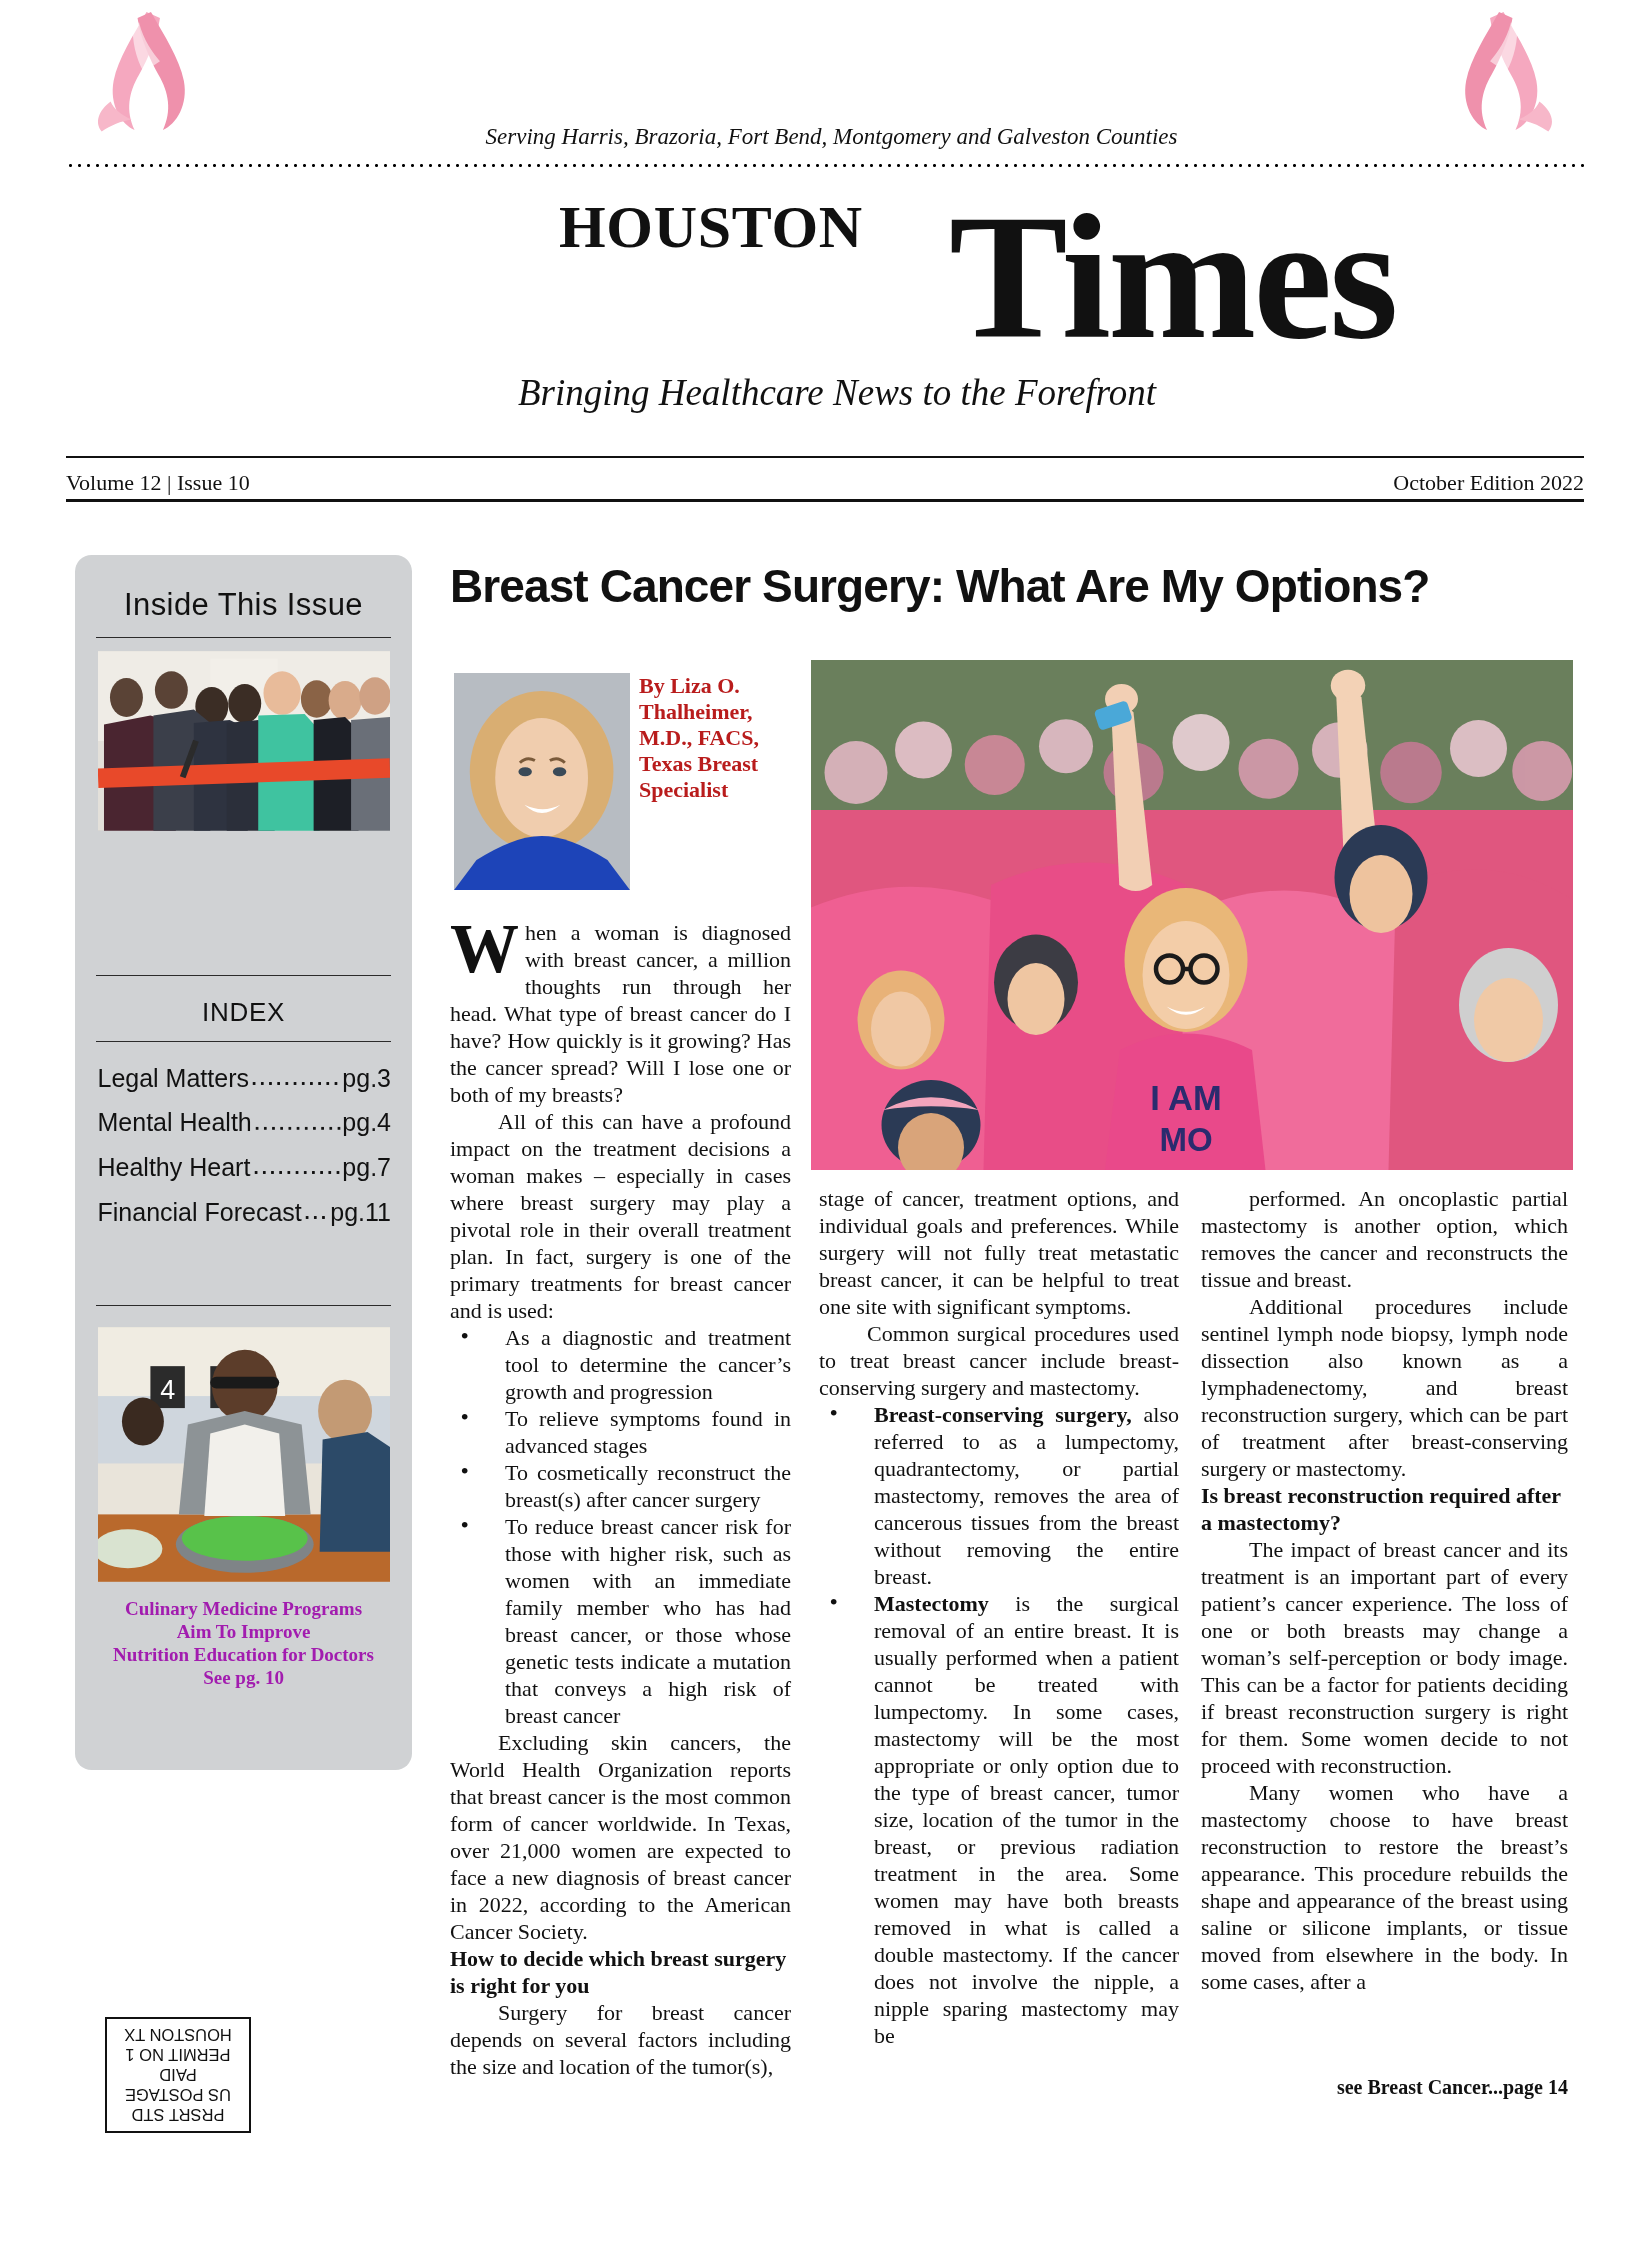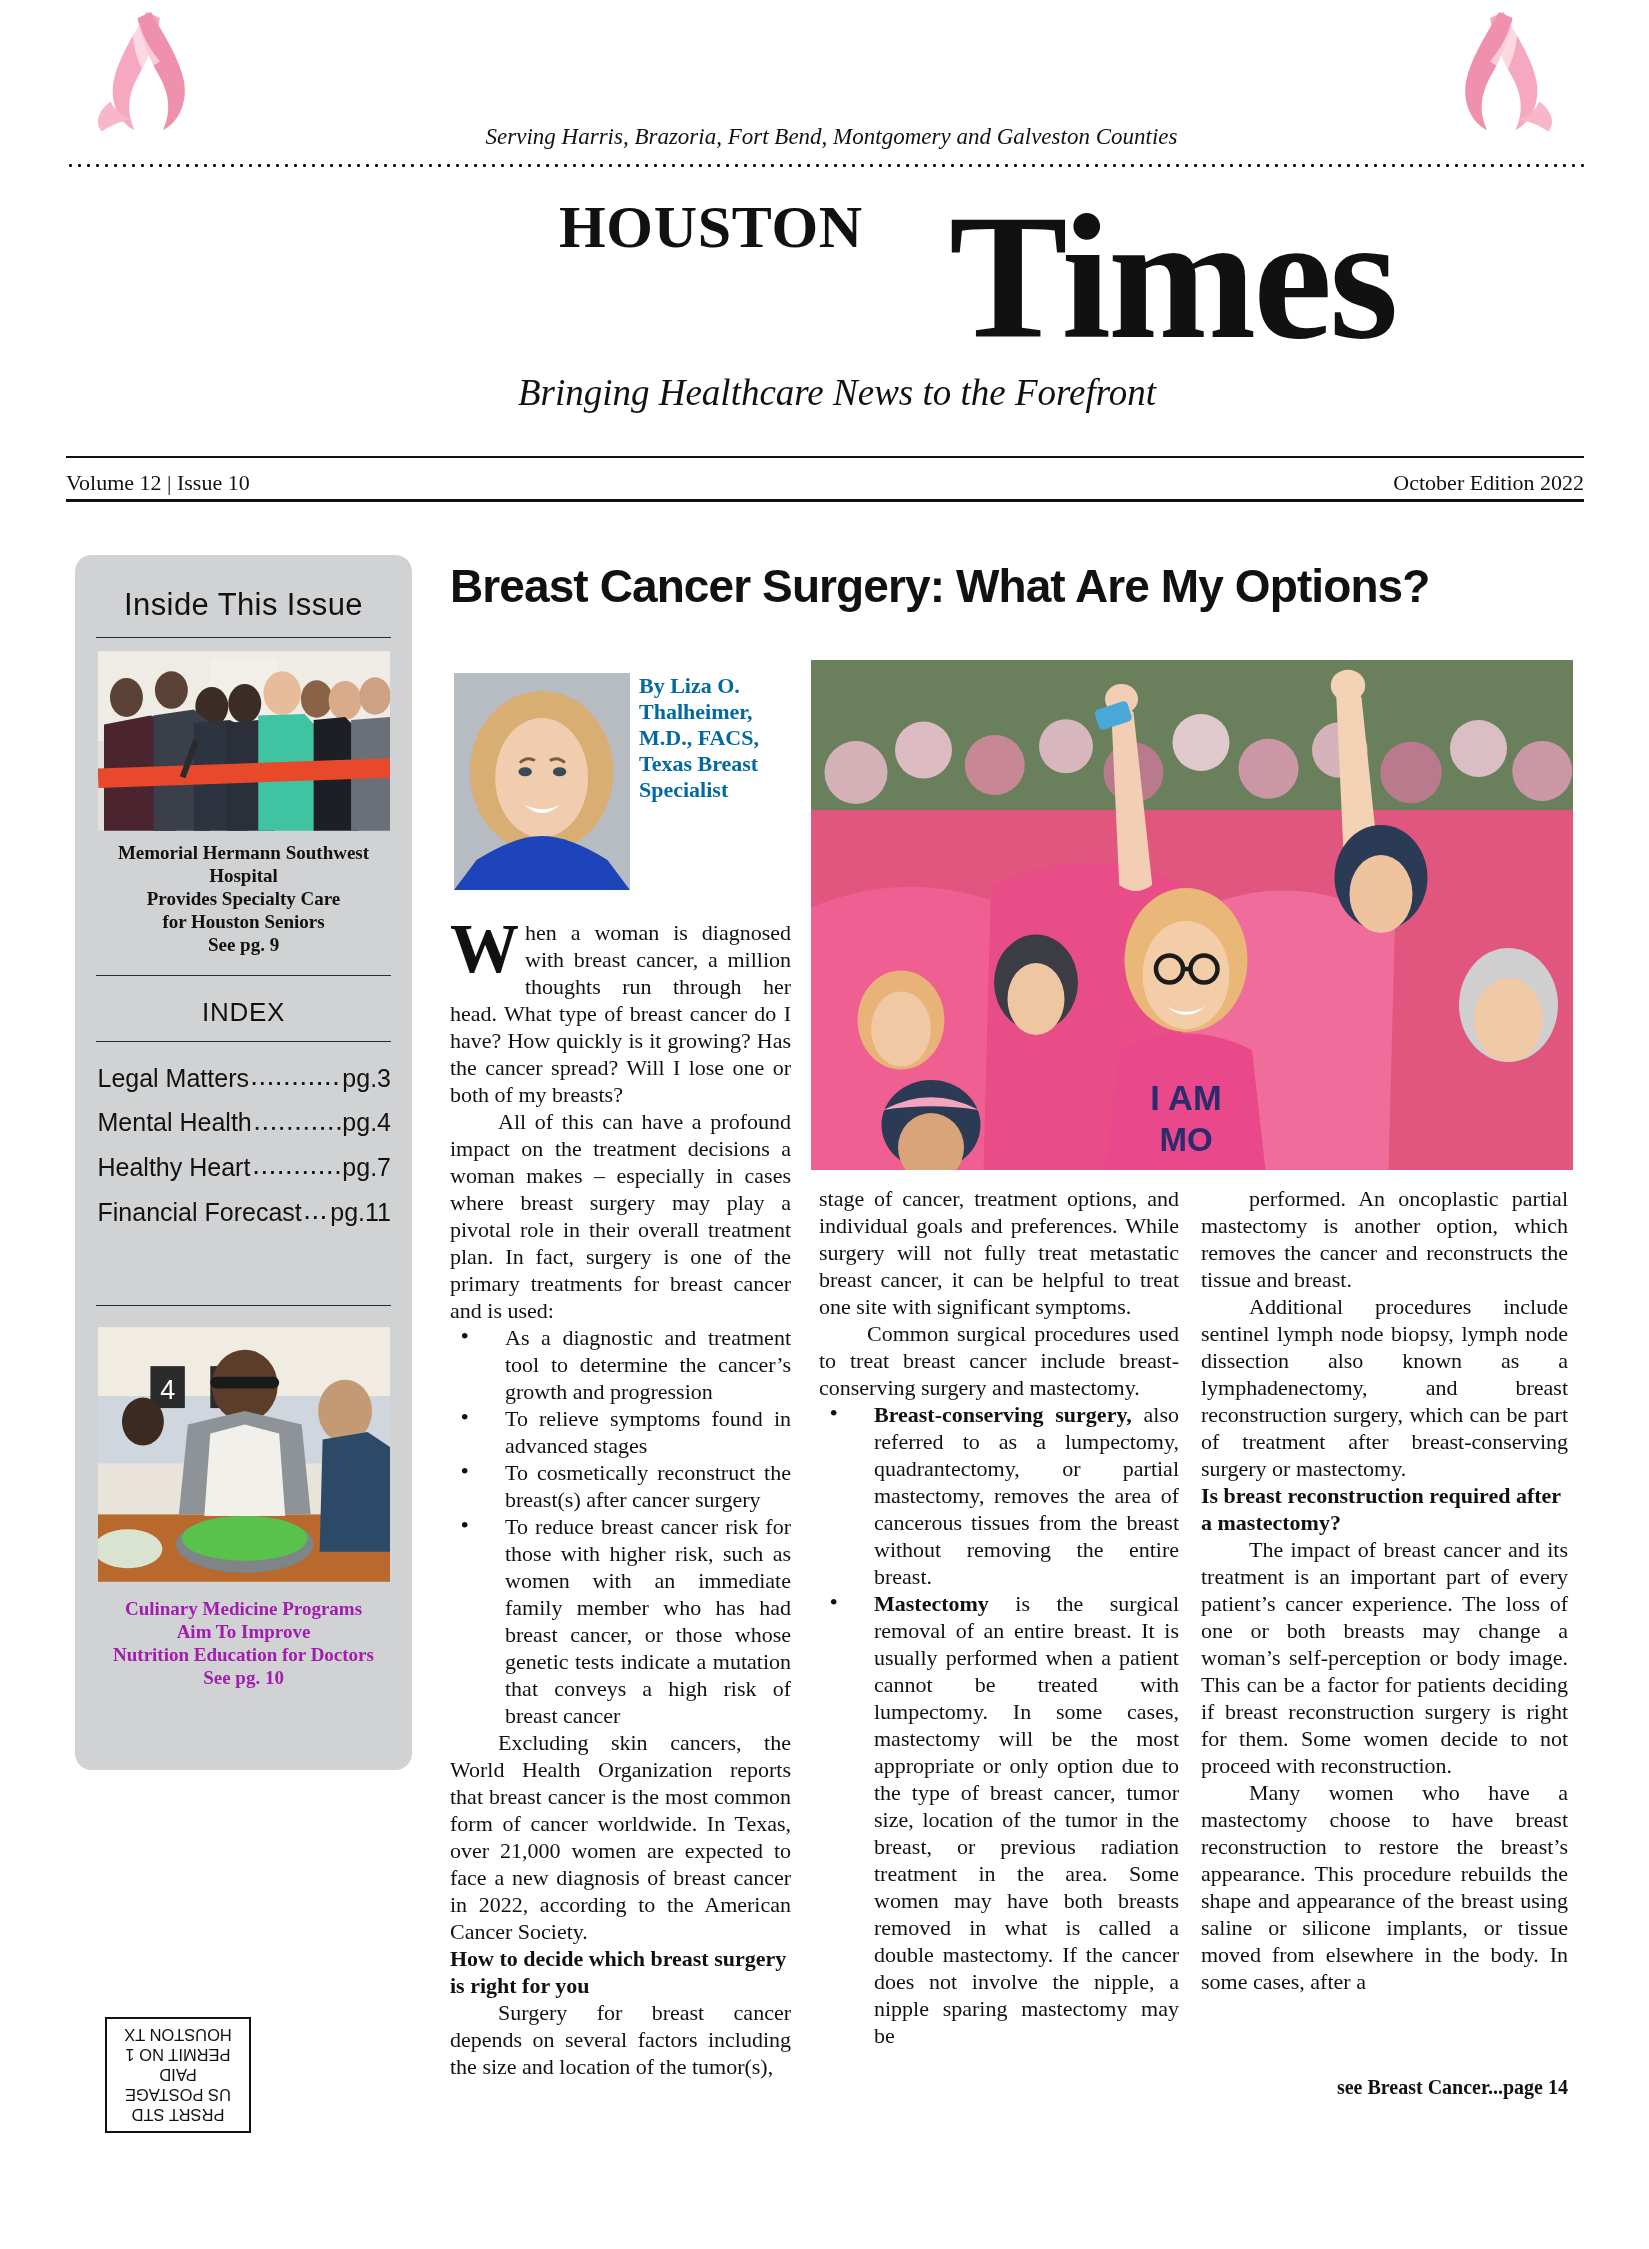--- a/index.html
+++ b/index.html
@@ -73,21 +73,21 @@
      display:flex;flex-direction:column;align-items:center;justify-content:center;
      font-family:"Liberation Sans",sans-serif;font-size:16.5px;line-height:20px;color:#111;text-align:center;}
 
   
   .headline{position:absolute;left:450px;top:559px;width:1125px;
      font-family:"Liberation Sans",sans-serif;font-weight:bold;font-size:46px;letter-spacing:-0.9px;color:#111;}
 
   
   .author-photo{position:absolute;left:454px;top:673px;width:176px;height:217px;overflow:hidden;background:#b9bec4;}
   .author-text{position:absolute;left:639px;top:673px;width:150px;
-     font-family:"Liberation Serif",serif;font-weight:bold;font-size:22px;line-height:26px;color:#0369a1;}
+     font-family:"Liberation Serif",serif;font-weight:bold;font-size:22px;line-height:26px;color:#b91c1c;}
 
   
   .main-photo{position:absolute;left:811px;top:660px;width:762px;height:510px;overflow:hidden;background:#cfa9bb;}
 
   
   .col{position:absolute;font-family:"Liberation Serif",serif;font-size:22px;line-height:27px;
      color:#111;text-align:justify;}
   .col p{margin:0;text-indent:48px;}
   .col p.noind{text-indent:0;}
   .col h3{margin:0;font-size:22px;line-height:27px;font-weight:bold;text-align:left;}
@@ -170,24 +170,20 @@
         <path d="M74 86 L128 78 L150 96 L150 240 L74 240 Z" fill="#3b3f4a"></path>
         <path d="M128 96 L176 92 L200 104 L200 240 L128 240 Z" fill="#2e3340"></path>
         <path d="M172 96 L214 92 L236 108 L236 240 L172 240 Z" fill="#2b2f3a"></path>
         <path d="M214 86 L276 84 L296 106 L296 240 L214 240 Z" fill="#3fc3a0"></path>
         <path d="M288 92 L330 88 L348 106 L348 240 L288 240 Z" fill="#1d1f26"></path>
         <path d="M338 92 L390 88 L390 240 L338 240 Z" fill="#6a6f78"></path>
         <rect x="0" y="150" width="390" height="26" fill="#e8492a" transform="rotate(-2 195 163)"></rect>
         <rect x="118" y="118" width="8" height="52" fill="#2b2b2b" transform="rotate(20 122 144)"></rect>
       </svg>
     </div>
-    <div class="sb-cap1" style="white-space:pre-line">Memorial Hermann Southwest Hospital
-Provides  Specialty Care
-for Houston Seniors
-See pg. 9</div>
 
     <div class="sb-hr2"></div>
     <div class="sb-index-title">INDEX</div>
     <div class="sb-hr3"></div>
 
     <div class="sb-index">
       <div class="sb-index-row">
         <span class="lbl">Legal Matters</span>
         <span class="dots"></span>
         <span class="pg">pg.3</span>

